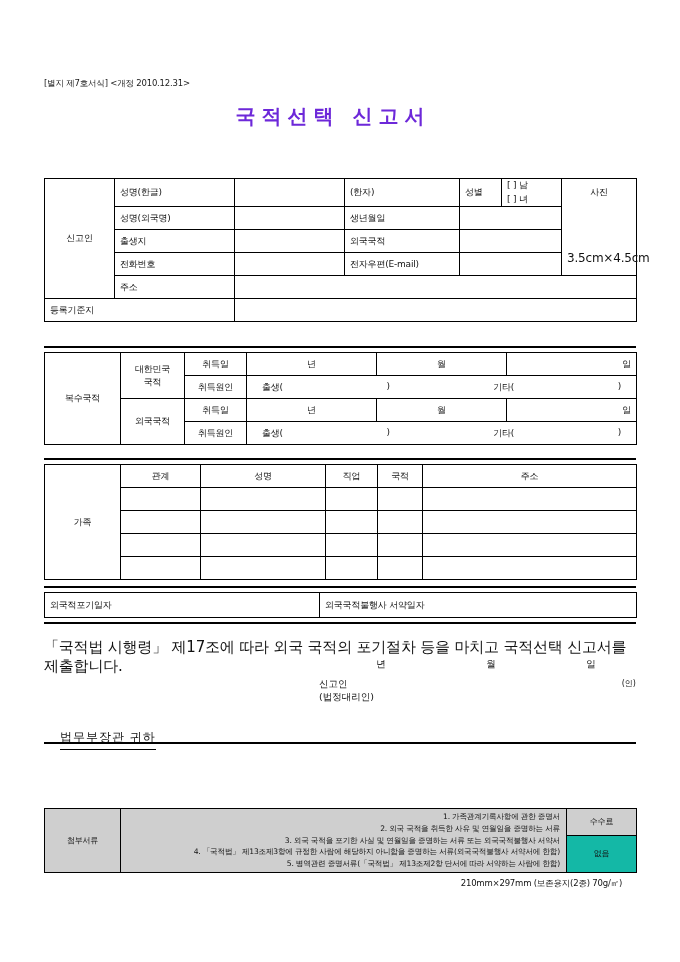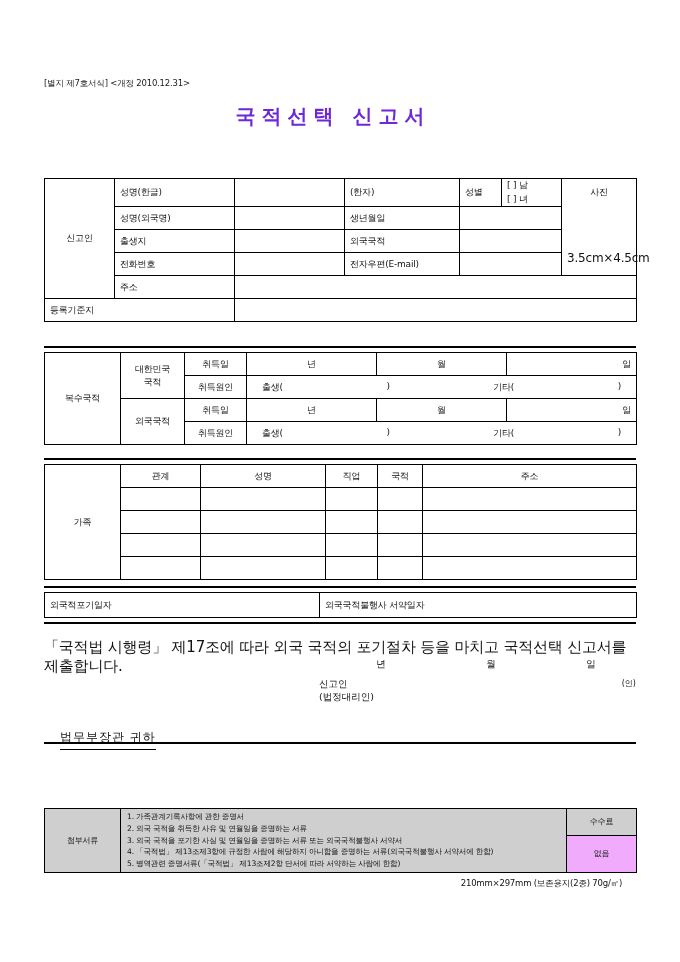--- a/index.html
+++ b/index.html
@@ -103,20 +103,21 @@
   }
   .attach-tbl td {
     border: 1px solid #000;
     font-size: 7.6px;
     padding: 2px 6px;
     letter-spacing: -0.2px;
     vertical-align: middle;
   }
   .attach-list {
     line-height: 1.55;
+    text-align: right;
   }
   .paper-note {
     position: absolute;
     right: 44px;
     font-size: 8.5px;
     letter-spacing: -0.2px;
   }
   .gender-wrap { font-size: 9px; line-height: 1.5; }
   .dot-row {
     display: flex;
@@ -346,20 +347,20 @@
       <td rowspan="2" class="attach-list" style="background:#cfcfcf;">
         <div>1. 가족관계기록사항에 관한 증명서</div>
         <div>2. 외국 국적을 취득한 사유 및 연월일을 증명하는 서류</div>
         <div>3. 외국 국적을 포기한 사실 및 연월일을 증명하는 서류 또는 외국국적불행사 서약서</div>
         <div>4. 「국적법」 제13조제3항에 규정한 사람에 해당하지 아니함을 증명하는 서류(외국국적불행사 서약서에 한함)</div>
         <div>5. 병역관련 증명서류(「국적법」 제13조제2항 단서에 따라 서약하는 사람에 한함)</div>
       </td>
       <td class="label-center" style="background:#cfcfcf; height:20px; font-size:8px;">수수료</td>
     </tr>
     <tr>
-      <td class="label-center" style="background:#f0abfc; height:30px; font-size:8px;">없음</td>
+      <td class="label-center" style="background:#14b8a6; height:30px; font-size:8px;">없음</td>
     </tr>
   </tbody>
     </table>
 
   <div class="paper-note" style="top:878px;">210mm×297mm (보존용지(2종) 70g/㎡)</div>
 
 </div>
 
 </body></html>

